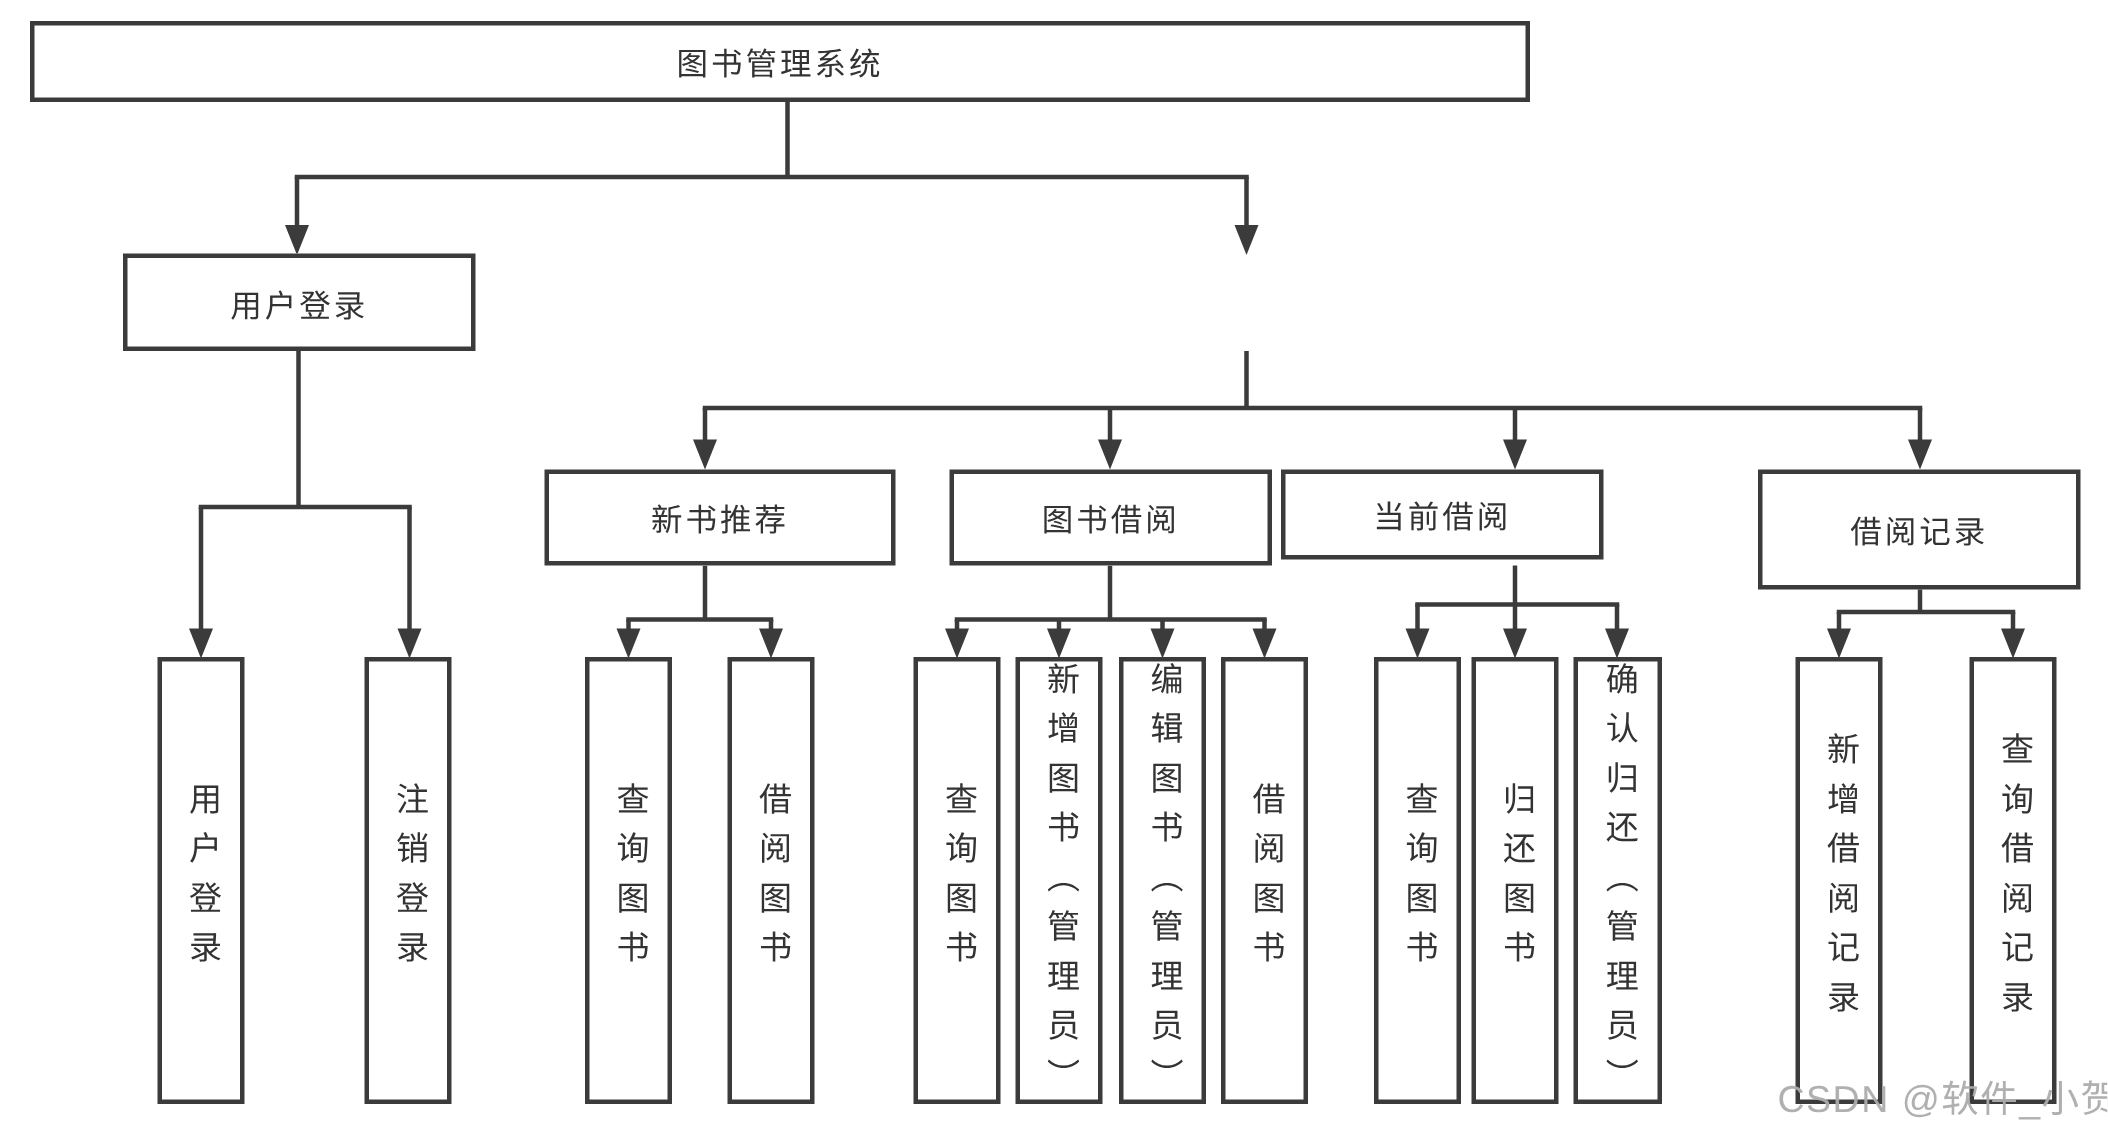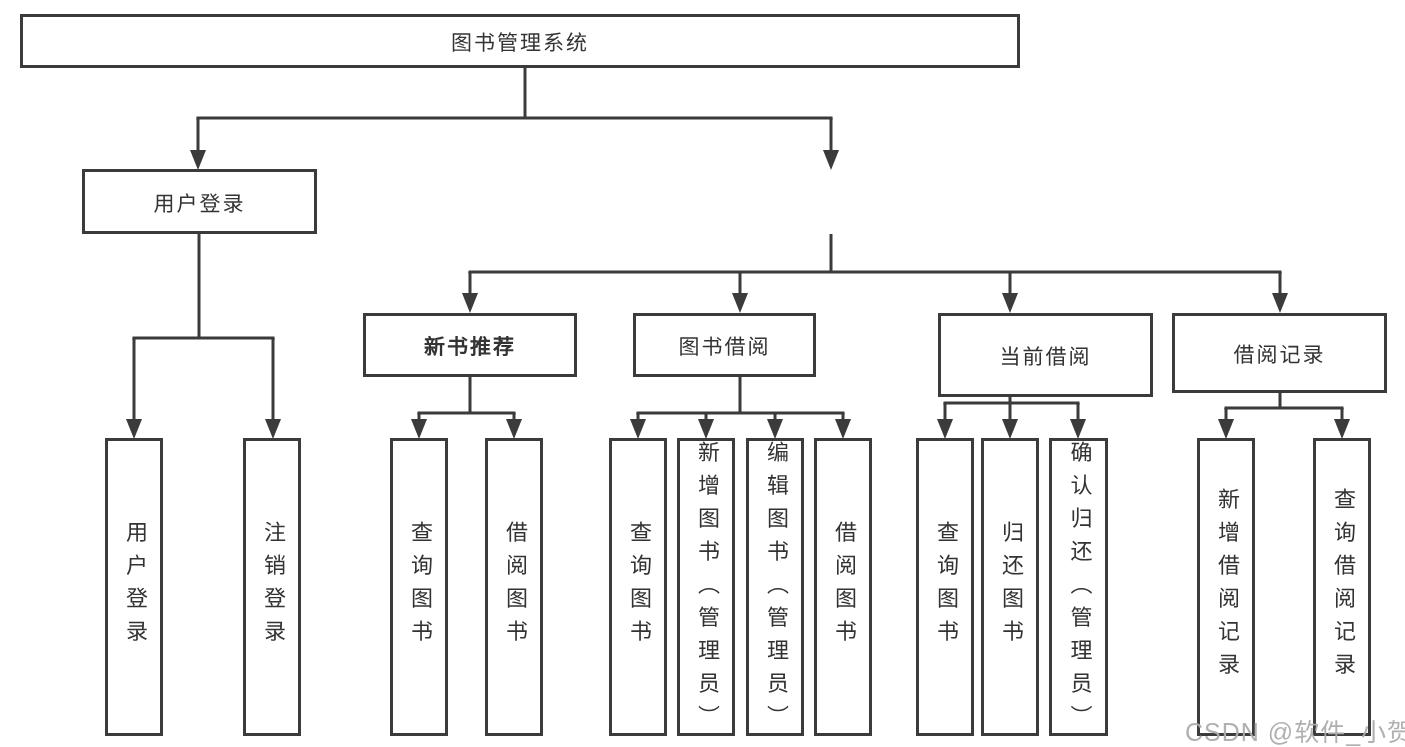--- a/index.html
+++ b/index.html
@@ -132,27 +132,27 @@
   </svg>
 
   <div class="box h-box" style="left:20px; top:14px; width:1000px; height:54px;">
     <span>图书管理系统</span>
   </div>
 
   <div class="box h-box" style="left:82px; top:169px; width:235px; height:65px;">
     <span>用户登录</span>
   </div>
 
-  <div class="box h-box" style="left:363px; top:313px; width:214px; height:64px;font-weight:bold;">
+  <div class="box h-box" style="left:363px; top:313px; width:234px; height:64px;">
     <span>新书推荐</span>
   </div>
-  <div class="box h-box" style="left:633px; top:313px; width:183px; height:64px;">
+  <div class="box h-box" style="left:633px; top:313px; width:215px; height:64px;">
     <span>图书借阅</span>
   </div>
-  <div class="box h-box" style="left:938px; top:313px; width:215px; height:84px;">
+  <div class="box h-box" style="left:854px; top:313px; width:215px; height:60px;">
     <span>当前借阅</span>
   </div>
   <div class="box h-box" style="left:1172px; top:313px; width:215px; height:80px;">
     <span>借阅记录</span>
   </div>
 
   <div class="box leaf" style="left:105px;">
     <span>用户登录</span>
   </div>
   <div class="box leaf" style="left:243px;">

